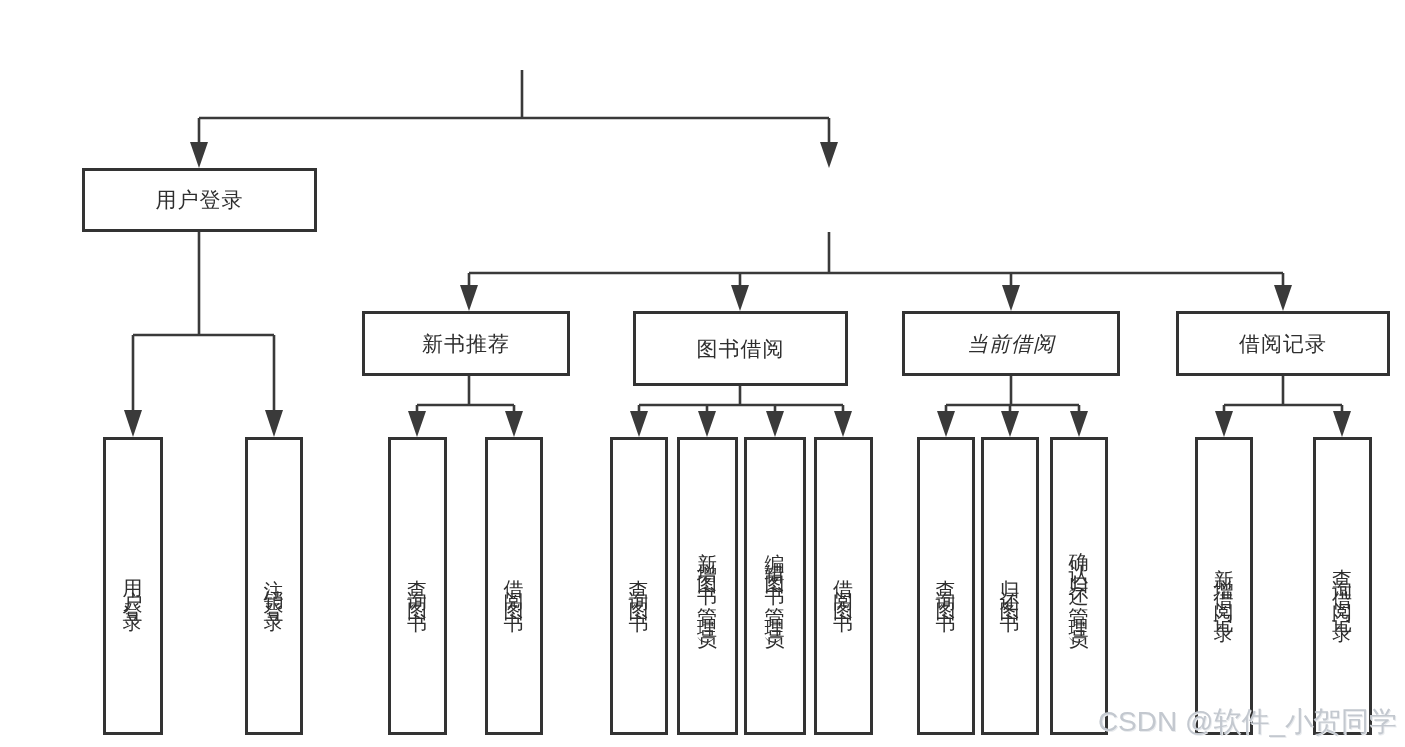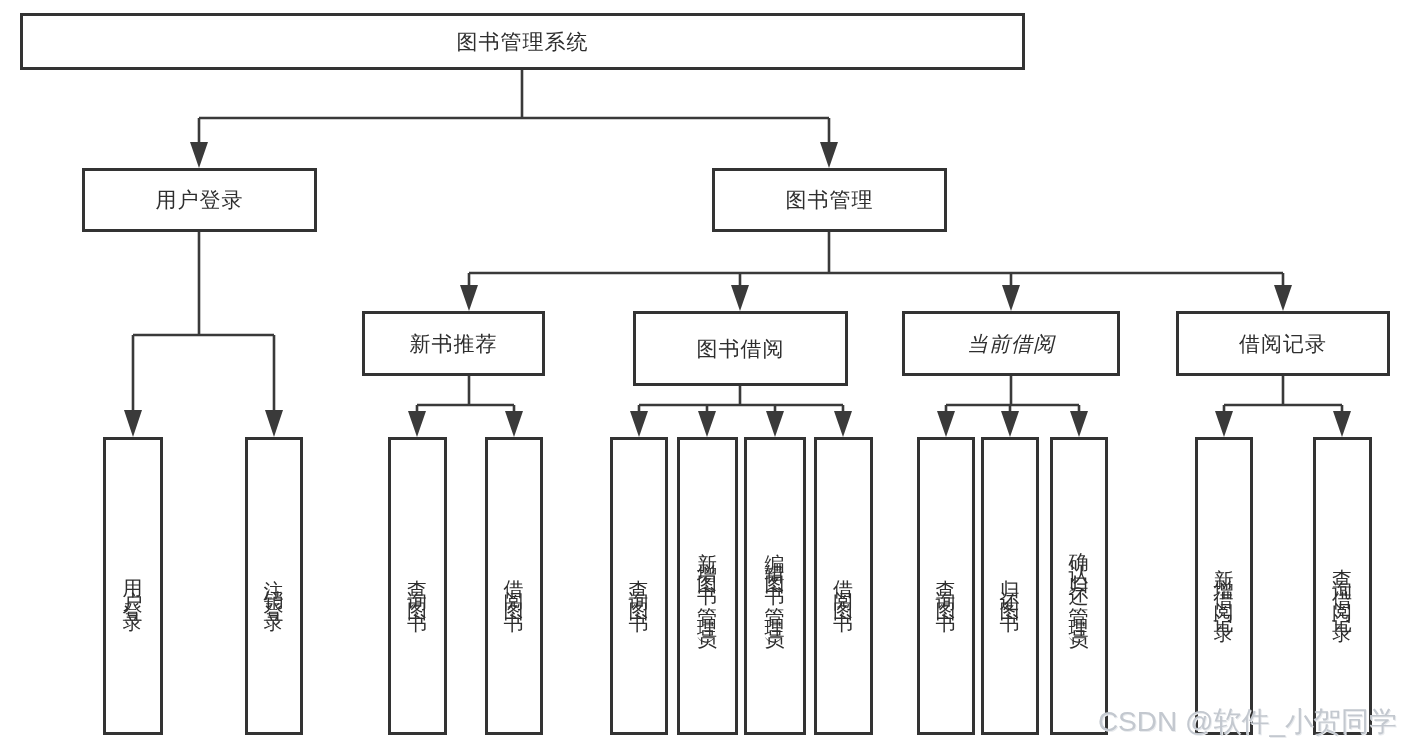--- a/index.html
+++ b/index.html
@@ -100,32 +100,26 @@
 
       <polygon points="937,411 955,411 946,437"></polygon>
       <polygon points="1001,411 1019,411 1010,437"></polygon>
       <polygon points="1070,411 1088,411 1079,437"></polygon>
 
       <polygon points="1215,411 1233,411 1224,437"></polygon>
       <polygon points="1333,411 1351,411 1342,437"></polygon>
     </g>
   </svg>
 
-  <div class="box" style="left:20px; top:13px; width:1005px; height:57px;">
-    <span class="h-label">图书管理系统</span>
-  </div>
 
   <div class="box" style="left:82px; top:168px; width:235px; height:64px;">
     <span class="h-label">用户登录</span>
   </div>
-  <div class="box" style="left:712px; top:168px; width:235px; height:64px;">
-    <span class="h-label">图书管理</span>
-  </div>
 
-  <div class="box" style="left:362px; top:311px; width:183px; height:65px;">
+  <div class="box" style="left:362px; top:311px; width:208px; height:65px;">
     <span class="h-label">新书推荐</span>
   </div>
   <div class="box" style="left:633px; top:311px; width:215px; height:75px;">
     <span class="h-label">图书借阅</span>
   </div>
   <div class="box" style="left:902px; top:311px; width:218px; height:65px;font-style:italic;">
     <span class="h-label">当前借阅</span>
   </div>
   <div class="box" style="left:1176px; top:311px; width:214px; height:65px;">
     <span class="h-label">借阅记录</span>

